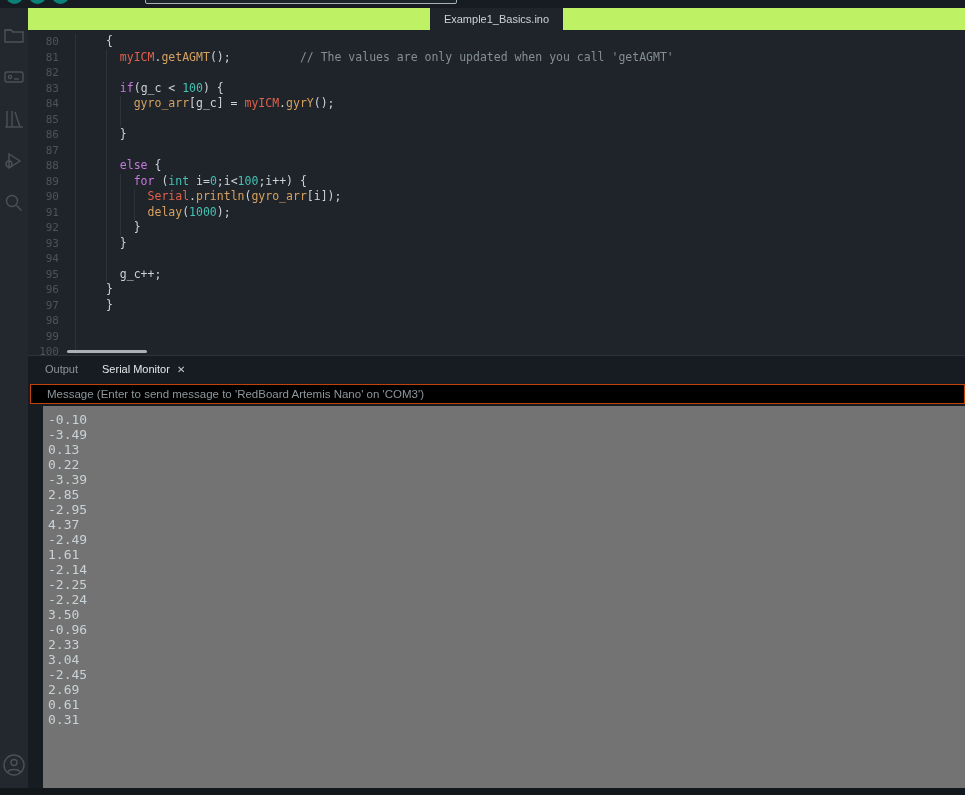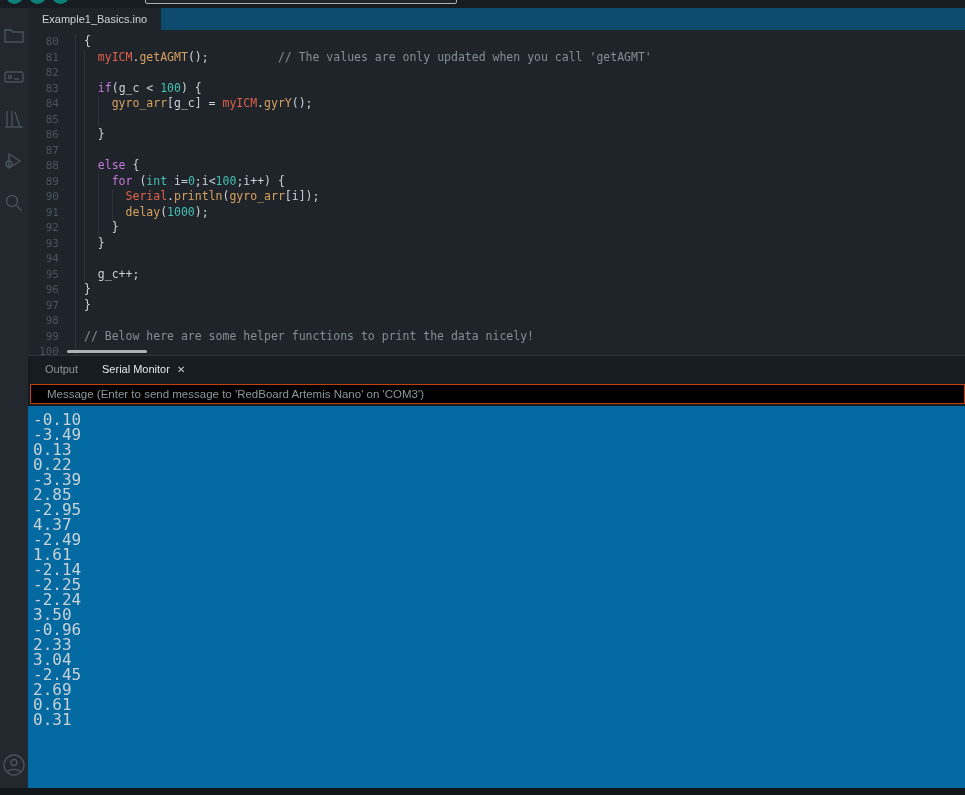--- a/index.html
+++ b/index.html
@@ -15,28 +15,28 @@
 
   
   .sidebar { position:absolute; left:0; top:8px; bottom:7px; width:28px; background:#22282e; z-index:4; }
   .sb-icon { width:28px; height:30px; display:flex; align-items:center; justify-content:center; cursor:pointer; }
   .sb-icon svg { stroke:#49525a; fill:none; stroke-width:1.4; }
   .sb-account { position:absolute; bottom:8px; left:0; }
 
   
   .main { position:absolute; left:28px; top:8px; right:0; bottom:7px; display:flex; flex-direction:column; }
 
-  .tabbar { height:22px; background:#0c4a6e; display:flex; flex-shrink:0; }
+  .tabbar { height:22px; background:#bef264; display:flex; flex-shrink:0;justify-content:center; }
   .ed-tab { height:22px; padding:0 14px; background:#1e242a; color:#ccd2d6;
             font-size:11px; display:flex; align-items:center; cursor:pointer; }
 
   
   .editor { position:relative; height:325px; background:#1e242a; overflow:hidden; flex-shrink:0;
             font-family:"DejaVu Sans Mono", monospace; font-size:11.5px; }
-  .code-row { display:flex; height:15.5px; line-height:15.5px; white-space:pre; }
+  .code-row { display:flex; height:15.5px; line-height:15.5px; white-space:pre;gap:22px; }
   .editor-inner { padding-top:4px; }
   .gutter-num { width:48px; padding-right:16px; text-align:right; color:#4b545c;
                 border-right:1px solid #2b3239; flex-shrink:0; font-size:11px; }
   .code-text { padding-left:8px; height:15.5px; }
   .ind { display:inline-block; width:2ch; height:15.5px; border-left:1px solid #2c343b; vertical-align:top; }
   .tk-plain   { color:#ccd2d8; }
   .tk-red     { color:#e0604a; }
   .tk-orange  { color:#d7a15f; }
   .tk-magenta { color:#c678dd; }
   .tk-teal    { color:#45c0b2; }
@@ -50,22 +50,22 @@
   .p-tab { font-size:11px; padding:0 12px; height:26px; display:flex; align-items:center; gap:7px; cursor:pointer; }
   .p-tab.inactive { color:#8d9599; }
   .p-tab.active { color:#e3e7e9; }
   .p-close { color:#c3cbcf; font-size:10px; cursor:pointer; }
 
   .msg-row { height:24px; flex-shrink:0; padding:2px 0 2px 2px; }
   .msg-input { width:100%; height:20px; background:#000; border:1px solid #c2410c;
                color:#ccd2d6; font-size:11.5px; padding:0 16px; outline:none; }
   .msg-input::placeholder { color:#8d979c; }
 
-  .serial-out { flex:1; background:#0369a1; overflow:hidden; padding:6px 0 0 5px;
-                font-family:"DejaVu Sans Mono", monospace; font-size:16px; color:#c9d2d6; }
+  .serial-out { flex:1; background:#737373; overflow:hidden; padding:6px 0 0 5px;
+                font-family:"DejaVu Sans Mono", monospace; font-size:13px; color:#c9d2d6;margin-left:15px; }
   .serial-line { height:15px; line-height:15px; white-space:pre; }
 
   .status-strip { position:absolute; left:0; right:0; bottom:0; height:7px; background:#12171c; z-index:6; }
 </style>
 </head>
 <body>
 
 <div class="toolbar">
   <div class="tb-btn b1"></div>
   <div class="tb-btn b2"></div>
@@ -138,21 +138,21 @@
         <div class="code-row"><div class="gutter-num">89</div><div class="code-text"><span class="ind"></span><span class="ind"></span><span class="tk-magenta">for</span><span class="tk-plain"> (</span><span class="tk-teal">int</span><span class="tk-plain"> i=</span><span class="tk-teal">0</span><span class="tk-plain">;i&lt;</span><span class="tk-teal">100</span><span class="tk-plain">;i++) {</span></div></div>
         <div class="code-row"><div class="gutter-num">90</div><div class="code-text"><span class="ind"></span><span class="ind"></span><span class="ind"></span><span class="tk-red">Serial</span><span class="tk-plain">.</span><span class="tk-orange">println</span><span class="tk-plain">(</span><span class="tk-orange">gyro_arr</span><span class="tk-plain">[i]);</span></div></div>
         <div class="code-row"><div class="gutter-num">91</div><div class="code-text"><span class="ind"></span><span class="ind"></span><span class="ind"></span><span class="tk-orange">delay</span><span class="tk-plain">(</span><span class="tk-teal">1000</span><span class="tk-plain">);</span></div></div>
         <div class="code-row"><div class="gutter-num">92</div><div class="code-text"><span class="ind"></span><span class="ind"></span><span class="tk-plain">}</span></div></div>
         <div class="code-row"><div class="gutter-num">93</div><div class="code-text"><span class="ind"></span><span class="tk-plain">}</span></div></div>
         <div class="code-row"><div class="gutter-num">94</div><div class="code-text"><span class="ind"></span></div></div>
         <div class="code-row"><div class="gutter-num">95</div><div class="code-text"><span class="ind"></span><span class="tk-plain">g_c++;</span></div></div>
         <div class="code-row"><div class="gutter-num">96</div><div class="code-text"><span class="tk-plain">}</span></div></div>
         <div class="code-row"><div class="gutter-num">97</div><div class="code-text"><span class="tk-plain">}</span></div></div>
         <div class="code-row"><div class="gutter-num">98</div><div class="code-text"></div></div>
-        <div class="code-row"><div class="gutter-num">99</div><div class="code-text"><span class="tk-comment">// Below here are some helper functions to print the data nicely!</span></div></div>
+        <div class="code-row"><div class="gutter-num">99</div></div>
         <div class="code-row"><div class="gutter-num">100</div><div class="code-text"></div></div>
       </div>
     <div class="hscroll-thumb"></div>
   </div>
 
   <div class="panel">
     <div class="panel-tabs">
       <div class="p-tab inactive">
         <span>Output</span>
       </div>

